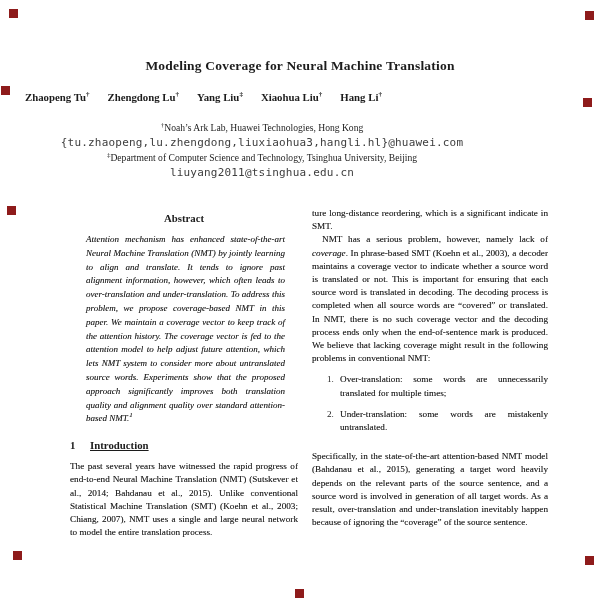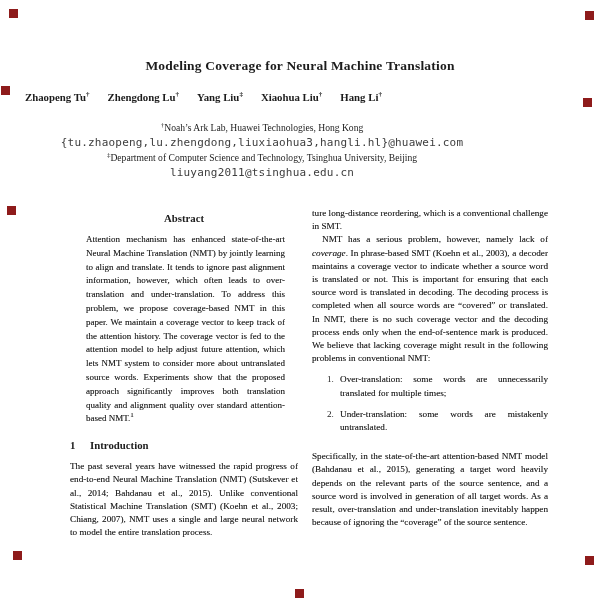--- a/index.html
+++ b/index.html
@@ -18,26 +18,26 @@
   .affils .mono{font-family:"DejaVu Sans Mono", monospace;font-size:11px;
                 color:#3d3d3d;letter-spacing:0.2px;}
 
   .cols{position:absolute;left:70px;top:207px;width:478px;height:393px;overflow:hidden;}
   .col{position:absolute;top:0;overflow:hidden;height:393px;}
   .col-left{left:0;width:228px;}
   .col-right{left:242px;width:236px;}
 
   .col p{margin:0;font-size:9.2px;line-height:13.2px;text-align:justify;
          text-shadow:0 0 0.4px rgba(20,20,20,0.45);}
-  p.abstract-body{padding:0 13px 0 16px;font-size:9px;line-height:13.8px;}
+  p.abstract-body{padding:0 13px 0 16px;font-size:9px;line-height:13.8px;font-style:italic;}
   p.indent{text-indent:10px;}
   p.after-list{margin-top:16px;}
 
   .abstract-head{margin:5px 0 9px;text-align:center;font-weight:bold;font-size:10.8px;}
-  .sec-head{margin:13px 0 9px;font-weight:bold;font-size:10.8px;}
+  .sec-head{margin:13px 0 9px;font-weight:bold;font-size:10.8px;text-decoration:underline;}
   .sec-head .num{display:inline-block;width:20px;}
 
   .li{position:relative;margin-top:8px;padding-left:28px;}
   .li .num{position:absolute;left:15px;top:0;font-size:9.2px;line-height:13.2px;}
   .li p{text-align:justify;}
 
   .marker{position:absolute;width:9px;height:9px;background:#8e1b1b;}
 </style>
 </head>
 <body>
@@ -52,21 +52,21 @@
       <div><span class="mono">liuyang2011@tsinghua.edu.cn</span></div>
     </div>
   <div class="cols">
     <div class="col col-left">
         <div class="abstract-head">Abstract</div>
         <p class="abstract-body">Attention mechanism has enhanced state-of-the-art Neural Machine Translation (NMT) by jointly learning to align and translate. It tends to ignore past alignment information, however, which often leads to over-translation and under-translation. To address this problem, we propose coverage-based NMT in this paper. We maintain a coverage vector to keep track of the attention history. The coverage vector is fed to the attention model to help adjust future attention, which lets NMT system to consider more about untranslated source words. Experiments show that the proposed approach significantly improves both translation quality and alignment quality over standard attention-based NMT.<sup>1</sup></p>
         <div class="sec-head"><span class="num">1</span>Introduction</div>
         <p>The past several years have witnessed the rapid progress of end-to-end Neural Machine Translation (NMT) (Sutskever et al., 2014; Bahdanau et al., 2015). Unlike conventional Statistical Machine Translation (SMT) (Koehn et al., 2003; Chiang, 2007), NMT uses a single and large neural network to model the entire translation process.</p>
       </div>
     <div class="col col-right">
-        <p>ture long-distance reordering, which is a conventional challenge in SMT.</p>
+        <p>ture long-distance reordering, which is a significant indicate in SMT.</p>
         <p class="indent">NMT has a serious problem, however, namely lack of <i>coverage</i>. In phrase-based SMT (Koehn et al., 2003), a decoder maintains a coverage vector to indicate whether a source word is translated or not. This is important for ensuring that each source word is translated in decoding. The decoding process is completed when all source words are “covered” or translated. In NMT, there is no such coverage vector and the decoding process ends only when the end-of-sentence mark is produced. We believe that lacking coverage might result in the following problems in conventional NMT:</p>
         <div class="li">
           <span class="num">1.</span>
           <p>Over-translation: some words are unnecessarily translated for multiple times;</p>
         </div>
         <div class="li">
           <span class="num">2.</span>
           <p>Under-translation: some words are mistakenly untranslated.</p>
         </div>
         <p class="after-list">Specifically, in the state-of-the-art attention-based NMT model (Bahdanau et al., 2015), generating a target word heavily depends on the relevant parts of the source sentence, and a source word is involved in generation of all target words. As a result, over-translation and under-translation inevitably happen because of ignoring the “coverage” of the source sentence.</p>

